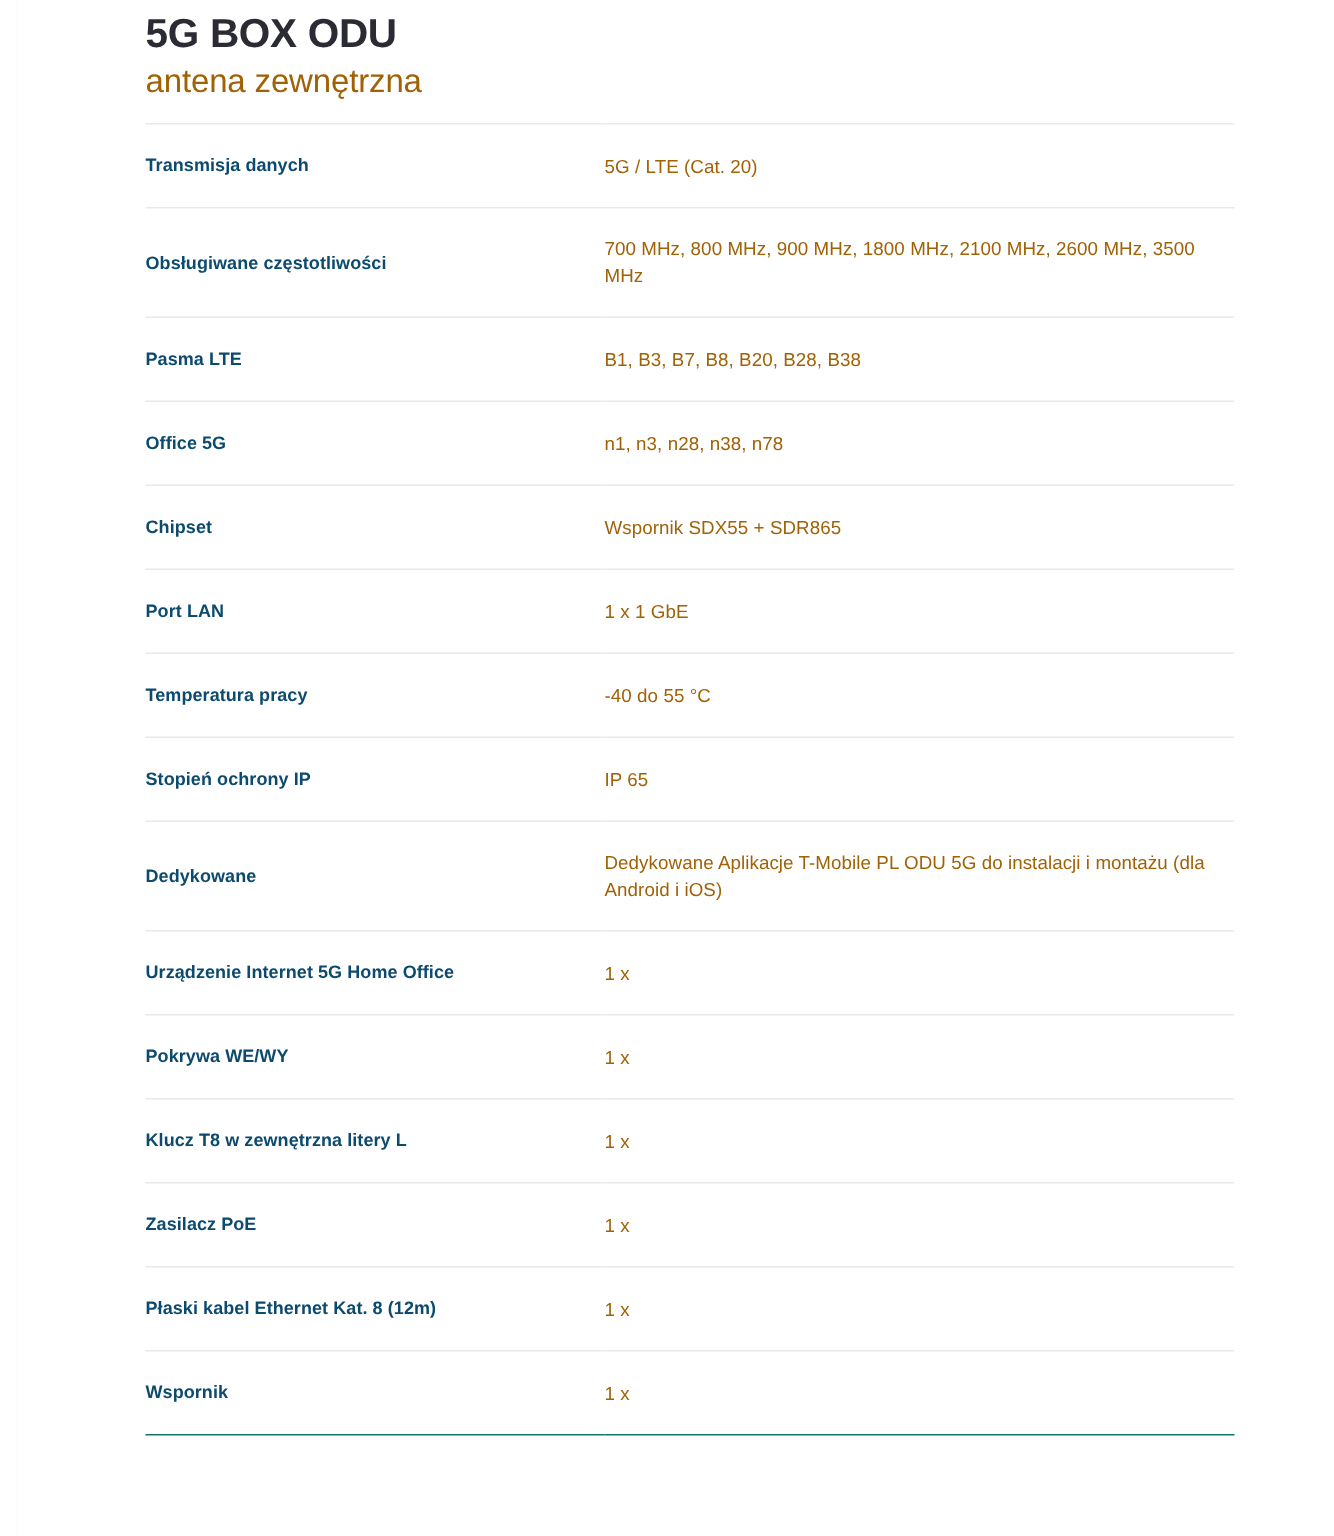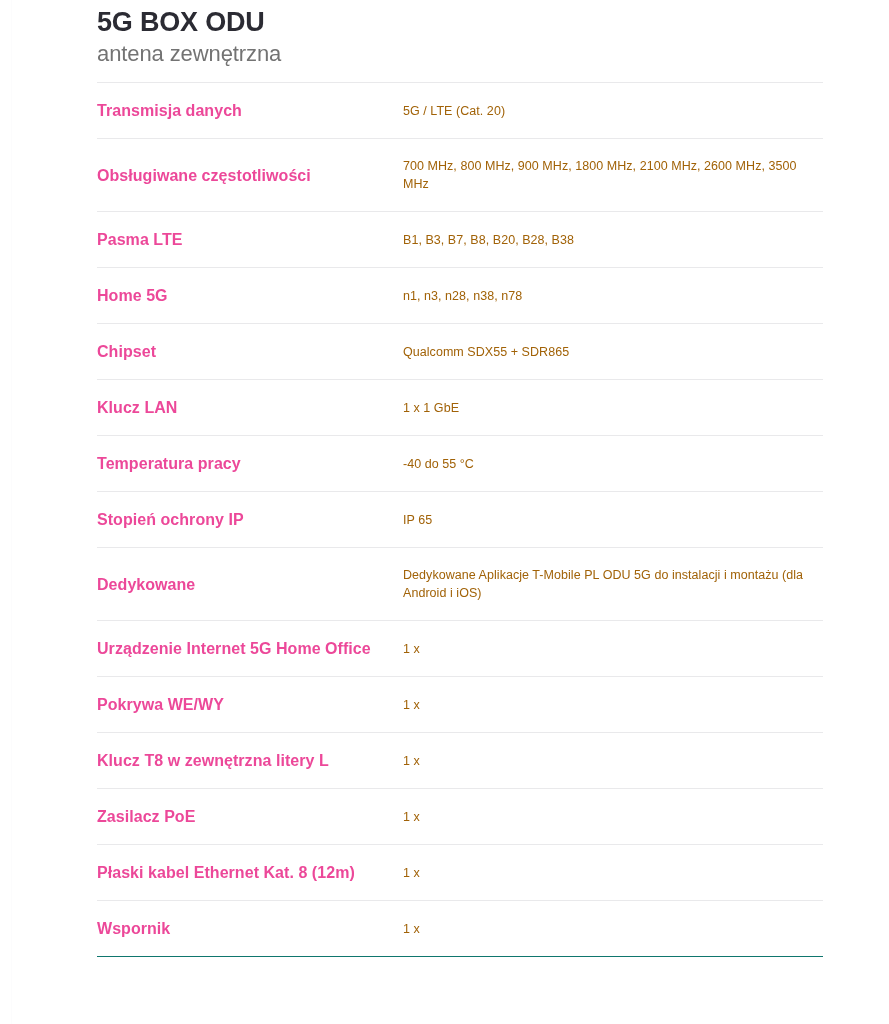--- a/index.html
+++ b/index.html
@@ -53,21 +53,21 @@
     font-weight: 700;
     letter-spacing: -0.2px;
     color: #2b2b33;
   }
   .subtitle {
     margin: 2px 0 0 0;
     font-size: 22px;
     line-height: 28px;
     font-weight: 400;
     letter-spacing: -0.1px;
-    color: #737373;
+    color: #a16207;
   }
 
   
   .spec-table {
     width: 100%;
     border-collapse: collapse;
     table-layout: fixed;
   }
   .spec-table tr {
     border-top: 1px solid #e9e9eb;
@@ -75,24 +75,24 @@
   .spec-table tr:last-child {
     border-bottom: 1px solid #0f766e;
   }
   .spec-table td {
     vertical-align: middle;
     padding: 18px 0 18px 0;
   }
   .cell-label {
     width: 306px;
     padding-right: 14px;
-    font-size: 16px;
+    font-size: 12px;
     line-height: 19px;
     font-weight: 700;
-    color: #ec4899;
+    color: #0c4a6e;
     letter-spacing: 0.05px;
   }
   .cell-value {
     font-size: 12.5px;
     line-height: 18px;
     font-weight: 400;
     color: #a16207;
     letter-spacing: 0.05px;
   }
 </style>
@@ -118,29 +118,29 @@
           </tr>
           <tr>
             <td class="cell-label">Obsługiwane częstotliwości</td>
             <td class="cell-value">700 MHz, 800 MHz, 900 MHz, 1800 MHz, 2100 MHz, 2600 MHz, 3500 MHz</td>
           </tr>
           <tr>
             <td class="cell-label">Pasma LTE</td>
             <td class="cell-value">B1, B3, B7, B8, B20, B28, B38</td>
           </tr>
           <tr>
-            <td class="cell-label">Home 5G</td>
+            <td class="cell-label">Office 5G</td>
             <td class="cell-value">n1, n3, n28, n38, n78</td>
           </tr>
           <tr>
             <td class="cell-label">Chipset</td>
-            <td class="cell-value">Qualcomm SDX55 + SDR865</td>
+            <td class="cell-value">Wspornik SDX55 + SDR865</td>
           </tr>
           <tr>
-            <td class="cell-label">Klucz LAN</td>
+            <td class="cell-label">Port LAN</td>
             <td class="cell-value">1 x 1 GbE</td>
           </tr>
           <tr>
             <td class="cell-label">Temperatura pracy</td>
             <td class="cell-value">-40 do 55 °C</td>
           </tr>
           <tr>
             <td class="cell-label">Stopień ochrony IP</td>
             <td class="cell-value">IP 65</td>
           </tr>

